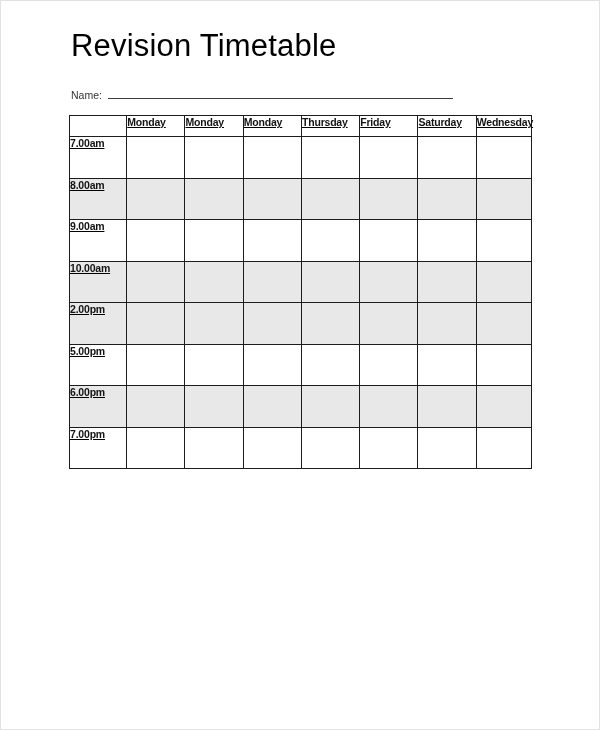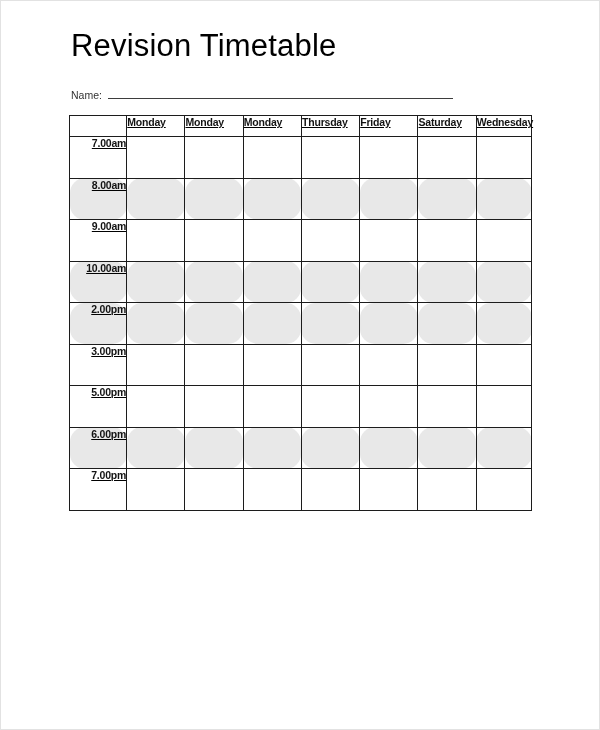--- a/index.html
+++ b/index.html
@@ -84,29 +84,28 @@
     text-align: left;
     padding: 1px 0 0 5px;
     background: #ffffff;
     white-space: nowrap;
     letter-spacing: -0.2px;
     vertical-align: middle;
   }
   thead th.corner-cell { background: #ffffff; }
   tbody tr { height: 40.5px; }
   tbody td { height: 40.5px; background: #ffffff; }
-  tbody tr.shaded td { background: #e8e8e8; border-radius: 15px; }
+  tbody tr.shaded td { background: #e8e8e8; }
   td.time-cell {
     font-size: 10.5px;
     font-weight: 700;
     color: #131313;
     padding: 3px 0 0 5px;
     white-space: nowrap;
     letter-spacing: -0.2px;
-    text-align: right;
   }
 </style>
 </head>
 <body>
 
 <div class="page">
   <div class="page-inner">
 
     <h1 class="doc-title">Revision Timetable</h1>
 
@@ -183,30 +182,20 @@
             <td class="time-cell">2.00pm</td>
             <td></td>
             <td></td>
             <td></td>
             <td></td>
             <td></td>
             <td></td>
             <td></td>
           </tr>
           <tr>
-            <td class="time-cell">3.00pm</td>
-            <td></td>
-            <td></td>
-            <td></td>
-            <td></td>
-            <td></td>
-            <td></td>
-            <td></td>
-          </tr>
-          <tr>
             <td class="time-cell">5.00pm</td>
             <td></td>
             <td></td>
             <td></td>
             <td></td>
             <td></td>
             <td></td>
             <td></td>
           </tr>
           <tr class="shaded">

